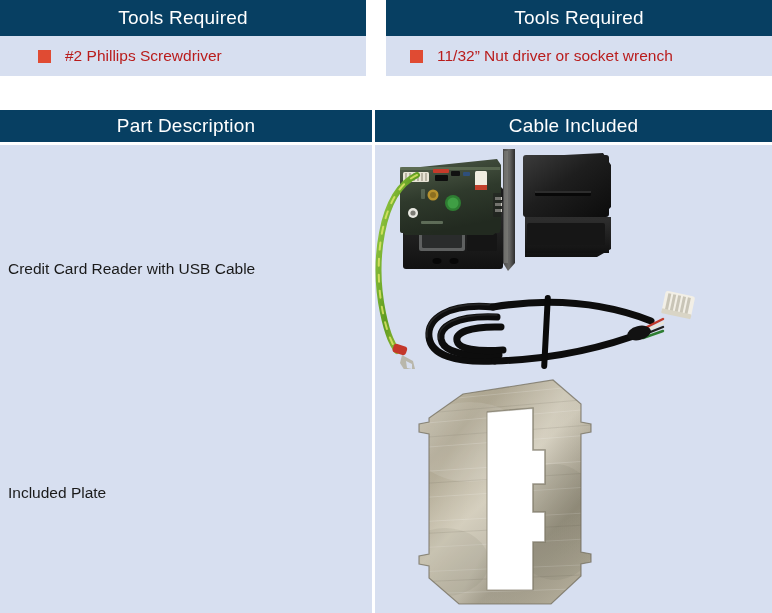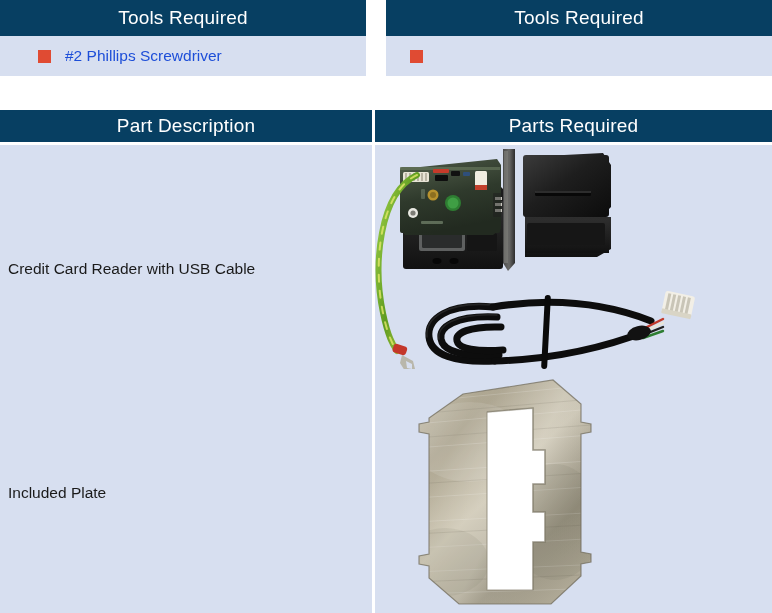--- a/index.html
+++ b/index.html
@@ -51,21 +51,21 @@
   .tools-right .body-cell { padding-left: 24px; }
 
   .bullet {
     width: 13px; height: 13px;
     background: #e04b33;
     flex: 0 0 auto;
     margin-right: 14px;
   }
   .tool-label {
     font-size: 15.5px;
-    color: #1d4ed8;
+    color: #b91c1c;
     white-space: nowrap;
   }
 
   
   #parts-table {
     position: absolute;
     left: 0; top: 110px;
     width: 772px; height: 503px;
   }
   .parts-header-row {
@@ -123,29 +123,30 @@
     <div class="body-cell">
       <span class="bullet"></span>
       <span class="tool-label">#2 Phillips Screwdriver</span>
     </div>
   </div>
 
   <div class="tools-wrap tools-right">
     <div class="hdr-cell">Tools Required</div>
     <div class="body-cell">
       <span class="bullet"></span>
+      <span class="tool-label">11/32” Nut driver or socket wrench</span>
     </div>
   </div>
 
   <div id="parts-table">
 
     <div class="parts-header-row">
       <div class="hdr-cell c1">Part Description</div>
       <div class="gap"></div>
-      <div class="hdr-cell c2">Parts Required</div>
+      <div class="hdr-cell c2">Cable Included</div>
     </div>
 
     <div class="parts-row r1">
       <div class="desc-cell">
         <span class="desc-text">Credit Card Reader with USB Cable</span>
       </div>
       <div class="col-gap"></div>
       <div class="img-cell">
         <svg class="art" viewBox="0 0 397 224" preserveAspectRatio="xMidYMid meet">
           <defs>

